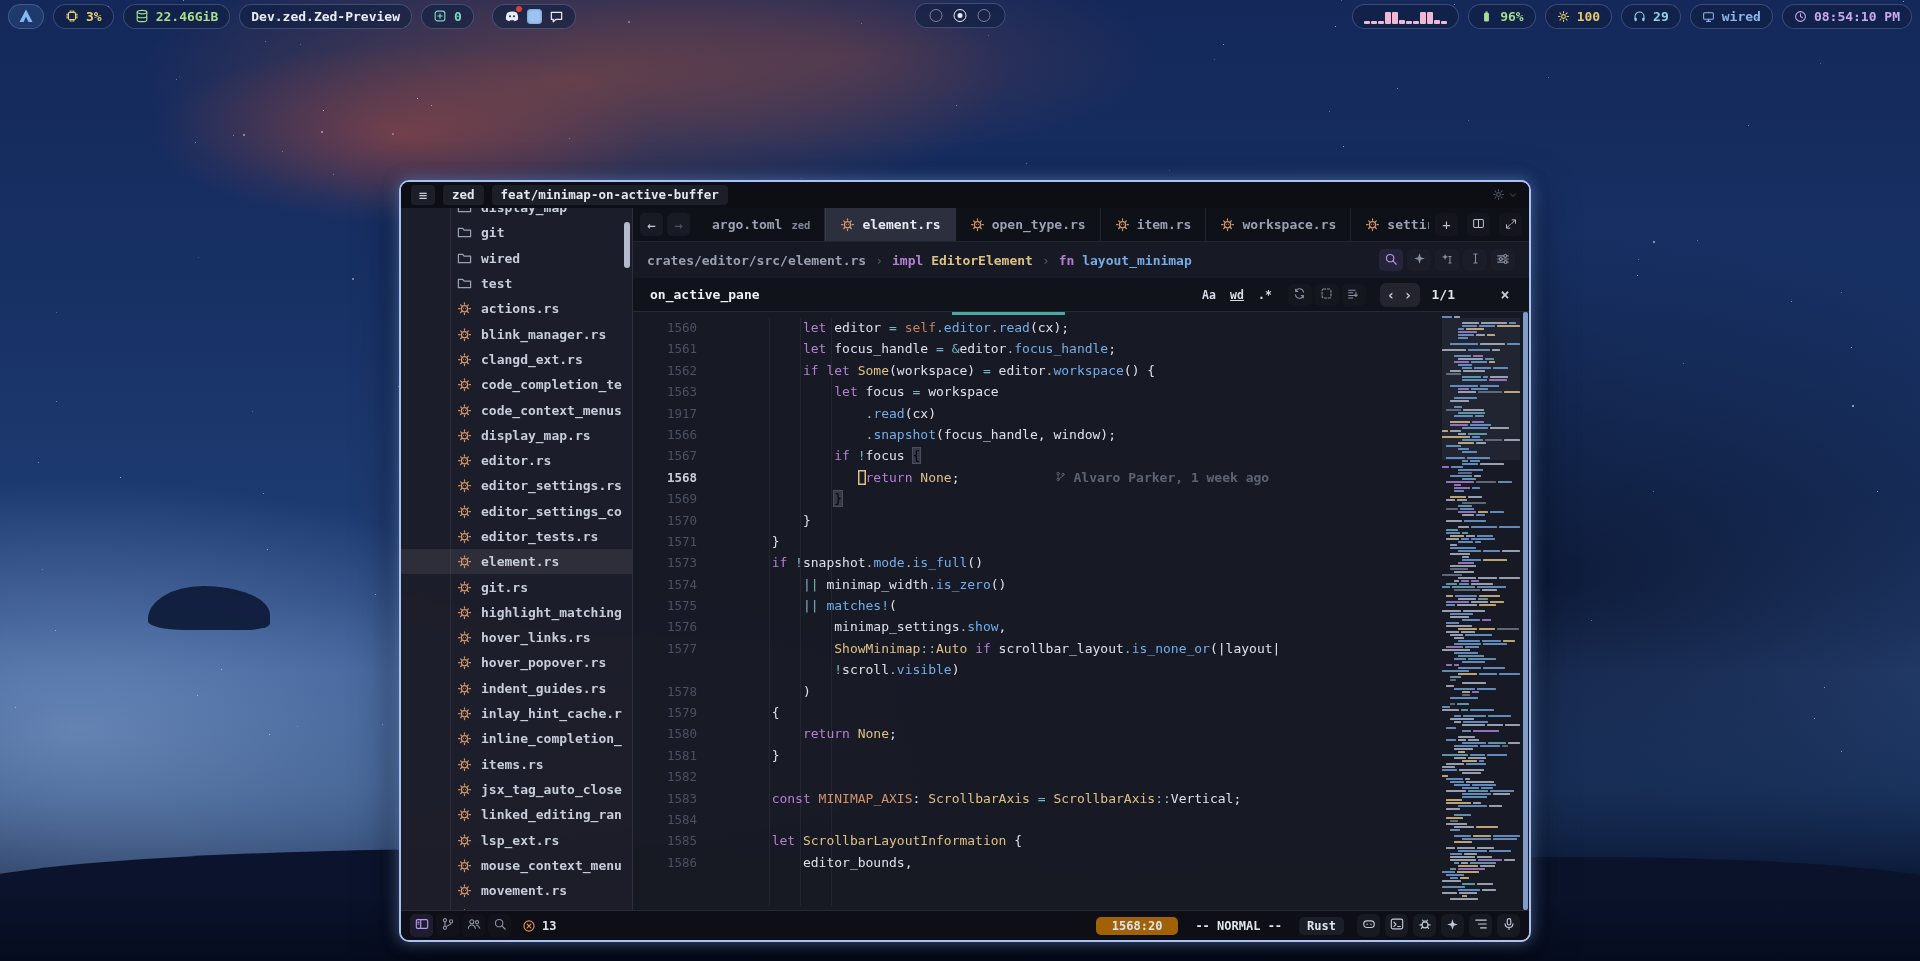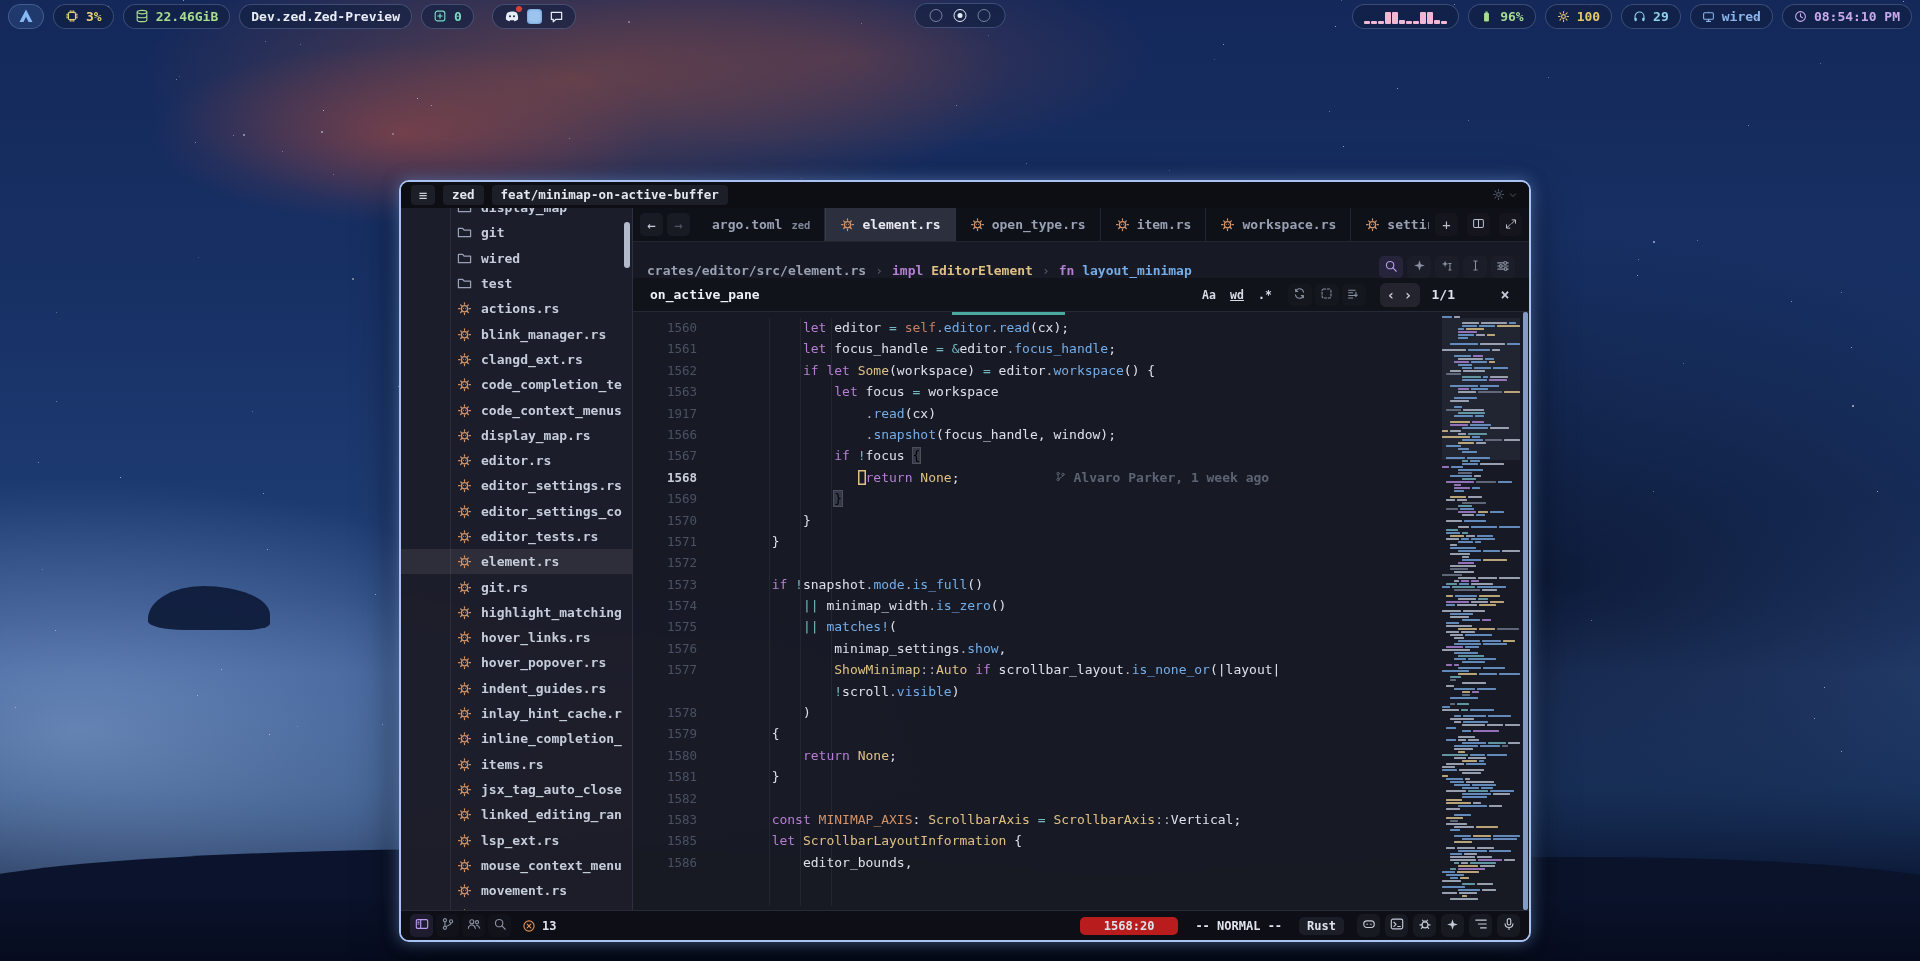--- a/index.html
+++ b/index.html
@@ -61,21 +61,21 @@
   .navbtn+.navbtn{margin-left:4px}
   .navbtn.dim{color:#4e5464}
   .tabs{display:flex;height:100%;flex:1;min-width:0;overflow:hidden;margin-left:8px}
   .tab{display:flex;align-items:center;gap:7px;padding:0 14px;border-right:1px solid rgba(50,54,68,.55);font-size:13px;font-weight:bold;color:#99a1b3;white-space:nowrap}
   .tab.active{background:#2c2f3d;color:#e7eaf2;border-left:1px solid rgba(70,74,90,.55)}
   .tab .tbadge{font-size:10.5px;color:#7f8798;font-weight:bold;margin-left:2px}
   .tab .ficon{color:#d29468;display:inline-flex}
   .tab.clip{max-width:86px;overflow:hidden;border-right:none;padding-right:0}
   .tab-actions{display:flex;gap:5px;margin-left:6px;flex:none}
   .tab-actions .navbtn{background:#14151d;color:#b9c0cf}
-  .crumbrow{height:36px;flex:none;display:flex;align-items:flex-end;padding:0 14px;font-size:13px}
+  .crumbrow{height:36px;flex:none;display:flex;align-items:center;padding:0 14px;font-size:13px}
   .crumbs{display:flex;align-items:center;gap:9px;min-width:0;overflow:hidden;white-space:nowrap;font-weight:bold}
   .crumbs .sep{color:#565d6c;font-weight:normal}
   .crumb-icons{margin-left:auto;display:flex;gap:4px}
   .ibtn{width:24px;height:22px;border-radius:5px;display:flex;align-items:center;justify-content:center;color:#8890a1;background:rgba(255,255,255,.02)}
   .ibtn.active{color:#b79bed;background:rgba(150,120,220,.12)}
   .searchrow{height:34px;flex:none;display:flex;align-items:center;background:rgba(17,18,26,.92);border-bottom:1px solid #262935;padding:0 12px;font-size:13px}
   .query{color:#eef1f6;font-weight:bold;padding-left:5px;flex:1;min-width:0}
   .optbtn{min-width:25px;height:22px;border-radius:4px;display:flex;align-items:center;justify-content:center;font-size:11.5px;font-weight:bold;color:#d7dce6;padding:0 3px}
   .optbtn.ul{text-decoration:underline}
   .repgroup{display:flex;gap:3px;margin-left:10px;color:#aab1c2}
@@ -100,21 +100,21 @@
   .mrow{height:3px;display:flex;gap:2px}
   .mrow i{display:block;height:2px;border-radius:.5px;opacity:.85}
   .mviewport{position:absolute;top:2px;left:0;right:0;height:142px;background:rgba(175,195,230,.07)}
   .vscroll{position:absolute;right:1px;top:0;bottom:0;width:5px;border-radius:2px;background:rgba(158,188,240,.8)}
   
   .statusbar{height:30px;flex:none;background:rgba(14,16,22,.97);border-top:1px solid #262a35;display:flex;align-items:center;gap:7px;padding:0 9px;font-size:12px;font-weight:bold}
   .statusbar .ibtn{width:23px;height:23px}
   .diag{display:flex;align-items:center;gap:6px;color:#dfe3ec;margin-left:4px}
   .diag .picon{color:#dd8f55;display:inline-flex}
   .spacer{flex:1}
-  .pospill{background:#b91c1c;border-radius:5px;padding:2px 24px;color:#dfe3ec}
+  .pospill{background:#a16207;border-radius:5px;padding:2px 16px;color:#dfe3ec}
   .modetxt{color:#dfe3ec;margin:0 10px}
   .langpill{background:#1b1d27;border-radius:5px;padding:2px 8px;color:#dfe3ec;margin-right:6px}
   .sb-icons{display:flex;gap:5px}
   .sb-icons .ibtn{background:#181a22;color:#c3c9d6;border-radius:6px}
   .g{font-size:14px;line-height:1}
 </style>
 </head>
 <body>
 
 <div class="desktop">
@@ -927,24 +927,20 @@
               </div>
               <div class="cl">
                 <span class="gut">1570</span>
                 <span class="ct"><span class="tx">            </span><span class="tx">}</span></span>
               </div>
               <div class="cl">
                 <span class="gut">1571</span>
                 <span class="ct"><span class="tx">        </span><span class="tx">}</span></span>
               </div>
               <div class="cl">
-                <span class="gut">1572</span>
-                <span class="ct"></span>
-              </div>
-              <div class="cl">
                 <span class="gut">1573</span>
                 <span class="ct"><span class="tx">        </span><span class="kw">if</span><span class="tx"> </span><span class="op">!</span><span class="tx">snapshot</span><span class="pn">.</span><span class="fn">mode</span><span class="pn">.</span><span class="fn">is_full</span><span class="tx">()</span></span>
               </div>
               <div class="cl">
                 <span class="gut">1574</span>
                 <span class="ct"><span class="tx">            </span><span class="op">||</span><span class="tx"> minimap_width</span><span class="pn">.</span><span class="fn">is_zero</span><span class="tx">()</span></span>
               </div>
               <div class="cl">
                 <span class="gut">1575</span>
                 <span class="ct"><span class="tx">            </span><span class="op">||</span><span class="tx"> </span><span class="fn">matches!</span><span class="tx">(</span></span>
@@ -977,20 +973,24 @@
                 <span class="gut">1581</span>
                 <span class="ct"><span class="tx">        </span><span class="tx">}</span></span>
               </div>
               <div class="cl">
                 <span class="gut">1582</span>
                 <span class="ct"></span>
               </div>
               <div class="cl">
                 <span class="gut">1583</span>
                 <span class="ct"><span class="tx">        </span><span class="kw">const</span><span class="tx"> </span><span class="cn">MINIMAP_AXIS</span><span class="tx">: </span><span class="ty">ScrollbarAxis</span><span class="tx"> </span><span class="op">=</span><span class="tx"> </span><span class="ty">ScrollbarAxis</span><span class="pn">::</span><span class="tx">Vertical;</span></span>
+              </div>
+              <div class="cl">
+                <span class="gut">1584</span>
+                <span class="ct"></span>
               </div>
               <div class="cl">
                 <span class="gut">1585</span>
                 <span class="ct"><span class="tx">        </span><span class="kw">let</span><span class="tx"> </span><span class="ty">ScrollbarLayoutInformation</span><span class="tx"> {</span></span>
               </div>
               <div class="cl">
                 <span class="gut">1586</span>
                 <span class="ct"><span class="tx">            </span><span class="tx">editor_bounds,</span></span>
               </div>
             </div>

